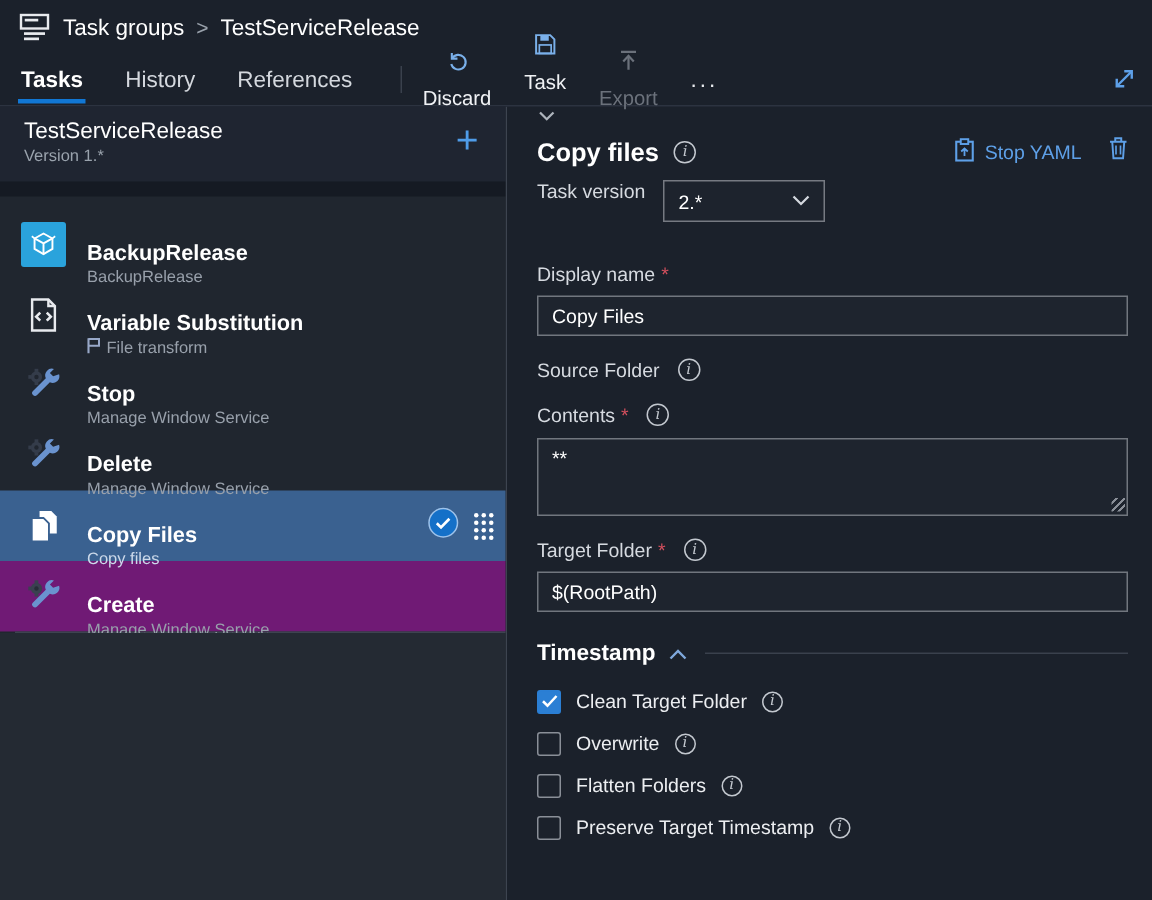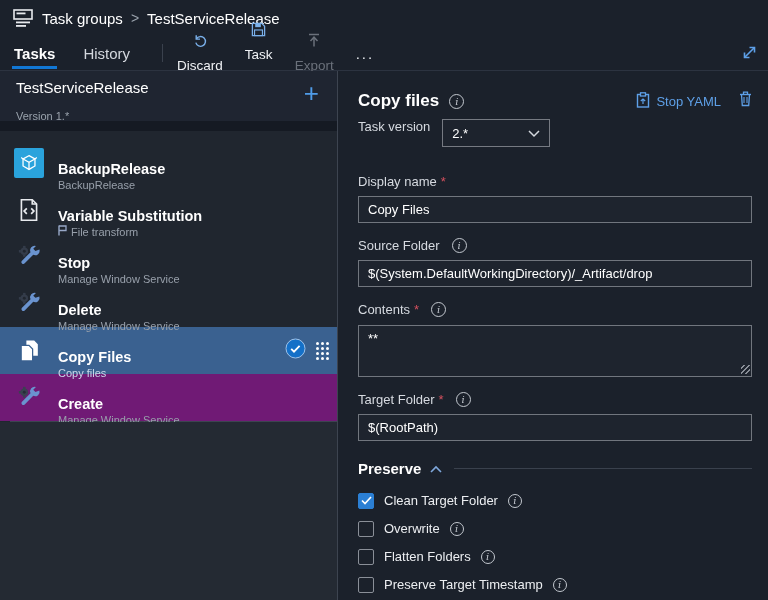--- a/index.html
+++ b/index.html
@@ -26,21 +26,21 @@
   .more { font-size:15px; letter-spacing:2px; color:#e8eaee; margin-right:10px; cursor:pointer; }
   .expand { position:absolute; right:10px; top:8px; cursor:pointer; }
 
   
   .content { display:flex; height:529px; }
 
   
   .left { width:338px; background:#151a23; display:flex; flex-direction:column; border-right:1px solid #3d4450; }
   .left-header { height:50px; background:#1f2531; padding:8px 16px 0 16px; position:relative; }
   .lh-title { font-size:15px; color:#fff; }
-  .lh-version { font-size:11px; color:#9aa3ad; margin-top:14px; }
+  .lh-version { font-size:11px; color:#9aa3ad; margin-top:2px; }
   .add-btn { position:absolute; right:18px; top:8px; font-size:26px; font-weight:300; color:#4f9ce8; cursor:pointer; line-height:28px; }
   .left-gap { height:10px; background:#151a23; }
   .task-list { background:#20262f; padding-top:8px; }
   .task-row { height:47px; display:flex; align-items:center; padding:0 8px 0 14px; cursor:pointer; }
   .task-row.lighter { background:#701a75; }
   .task-row.selected { background:#3a6190; }
   .task-icon { width:30px; height:30px; flex:none; display:flex; align-items:center; justify-content:center; }
   .task-icon.pkg { background:#2aa3dc; border-radius:2px; }
   .task-text { margin-left:14px; min-width:0;margin-top:28px; }
   .task-name { font-size:14.5px; font-weight:600; color:#fff; line-height:17px; }
@@ -108,20 +108,21 @@
       </svg>
   </span>
   <span class="bc-text">Task groups</span>
   <span class="bc-sep">&gt;</span>
   <span class="bc-text">TestServiceRelease</span>
 </div>
 
 <div class="toolbar">
   <div class="tab active">Tasks</div>
   <div class="tab">History</div>
+  <div class="tab">References</div>
   <div class="vdiv"></div>
 
   <div class="tbtn">
     <span>
       <svg width="15" height="15" viewBox="0 0 16 16">
           <path d="M4.5 2.5v4h4" fill="none" stroke="#7ab0ea" stroke-width="1.5"></path>
           <path d="M4.7 6.3a5.2 5.2 0 1 1-.6 4" fill="none" stroke="#7ab0ea" stroke-width="1.5"></path>
         </svg>
     </span>
     <span>Discard</span>
@@ -348,21 +349,20 @@
         <span class="req">*</span>
       </div>
       <input class="tinput" type="text" value="Copy Files" style="">
     </div>
 
     <div class="fgroup">
       <div class="flabel">
         <span>Source Folder</span>
         <span class="info-icon">i</span>
       </div>
-      <input class="tinput" type="text" value="$(System.DefaultWorkingDirectory)/_Artifact/drop" style="">
     </div>
 
     <div class="fgroup">
       <div class="flabel">
         <span>Contents</span>
         <span class="req">*</span>
         <span class="info-icon">i</span>
       </div>
       <div class="tarea-wrap">
         <textarea class="tarea" style="">**</textarea>
@@ -373,21 +373,21 @@
     <div class="fgroup">
       <div class="flabel">
         <span>Target Folder</span>
         <span class="req">*</span>
         <span class="info-icon">i</span>
       </div>
       <input class="tinput" type="text" value="$(RootPath)" style="">
     </div>
 
     <div class="adv-row">
-      <span class="adv-label">Preserve</span>
+      <span class="adv-label">Timestamp</span>
       <svg width="12" height="8" viewBox="0 0 12 8">
           <path d="M1 7l5-5 5 5" fill="none" stroke="#7fa8dc" stroke-width="1.6"></path>
         </svg>
       <div class="adv-line"></div>
     </div>
 
     <div class="cb-row first">
       <span class="checkbox checked">
         <svg width="11" height="9" viewBox="0 0 11 9">
             <path d="M1 4.5l3 3 6-6.5" fill="none" stroke="#fff" stroke-width="1.7"></path>

